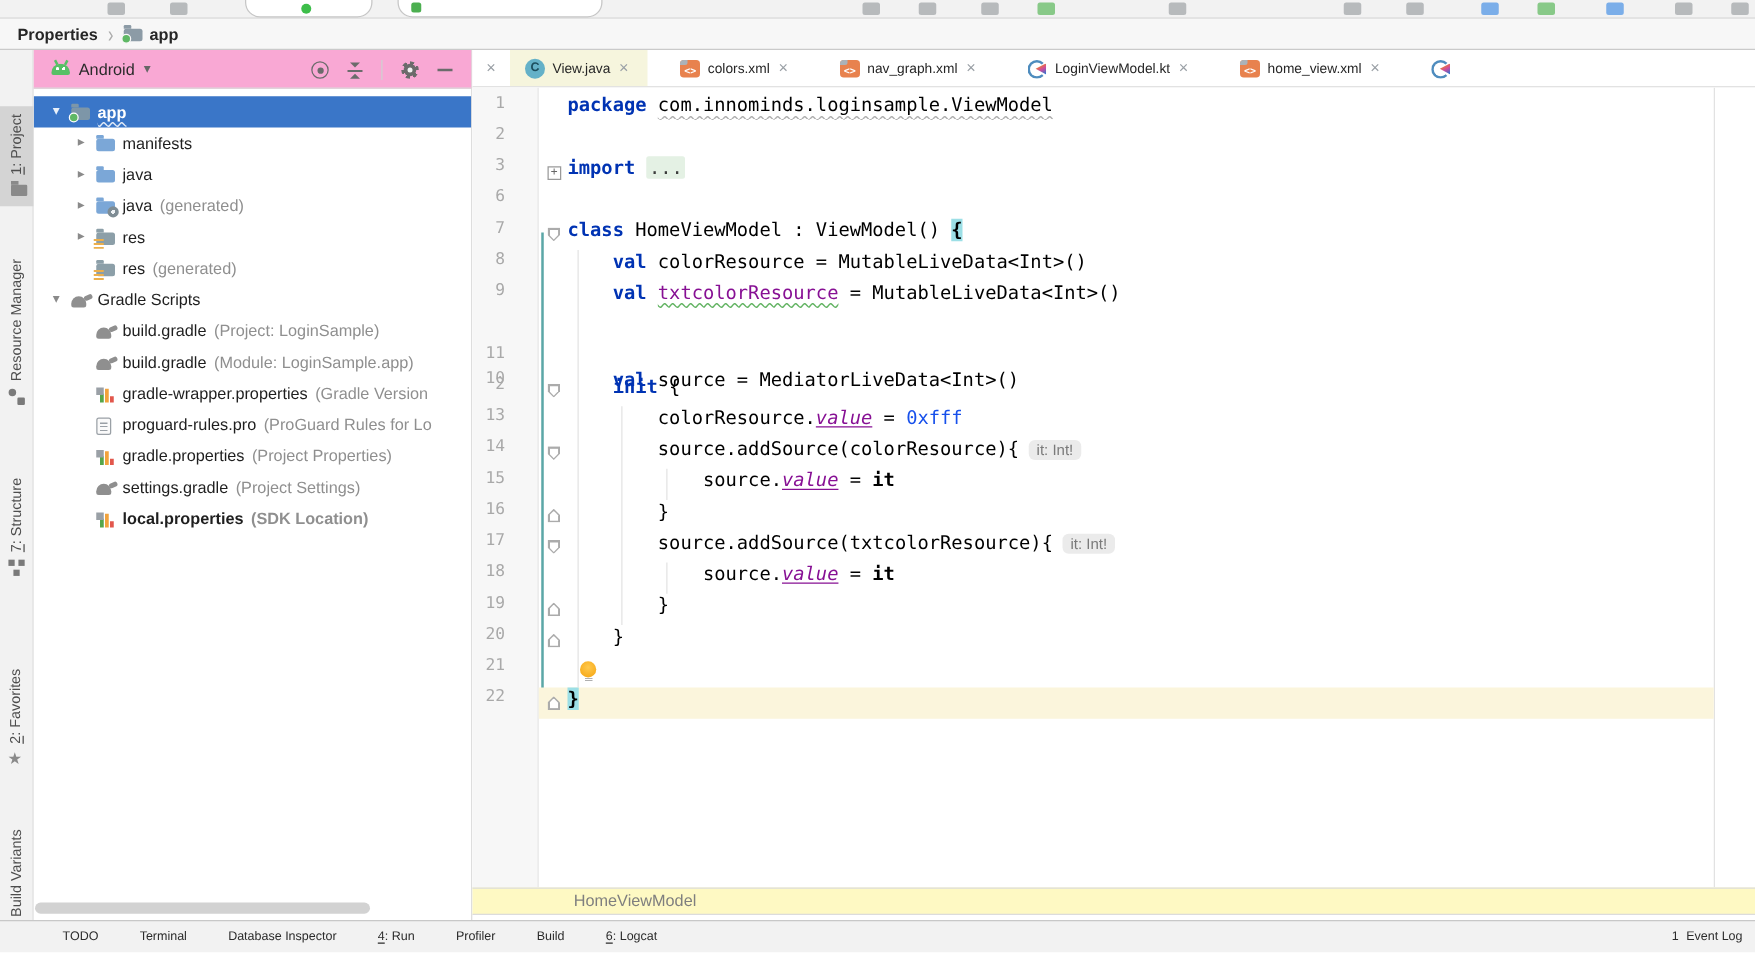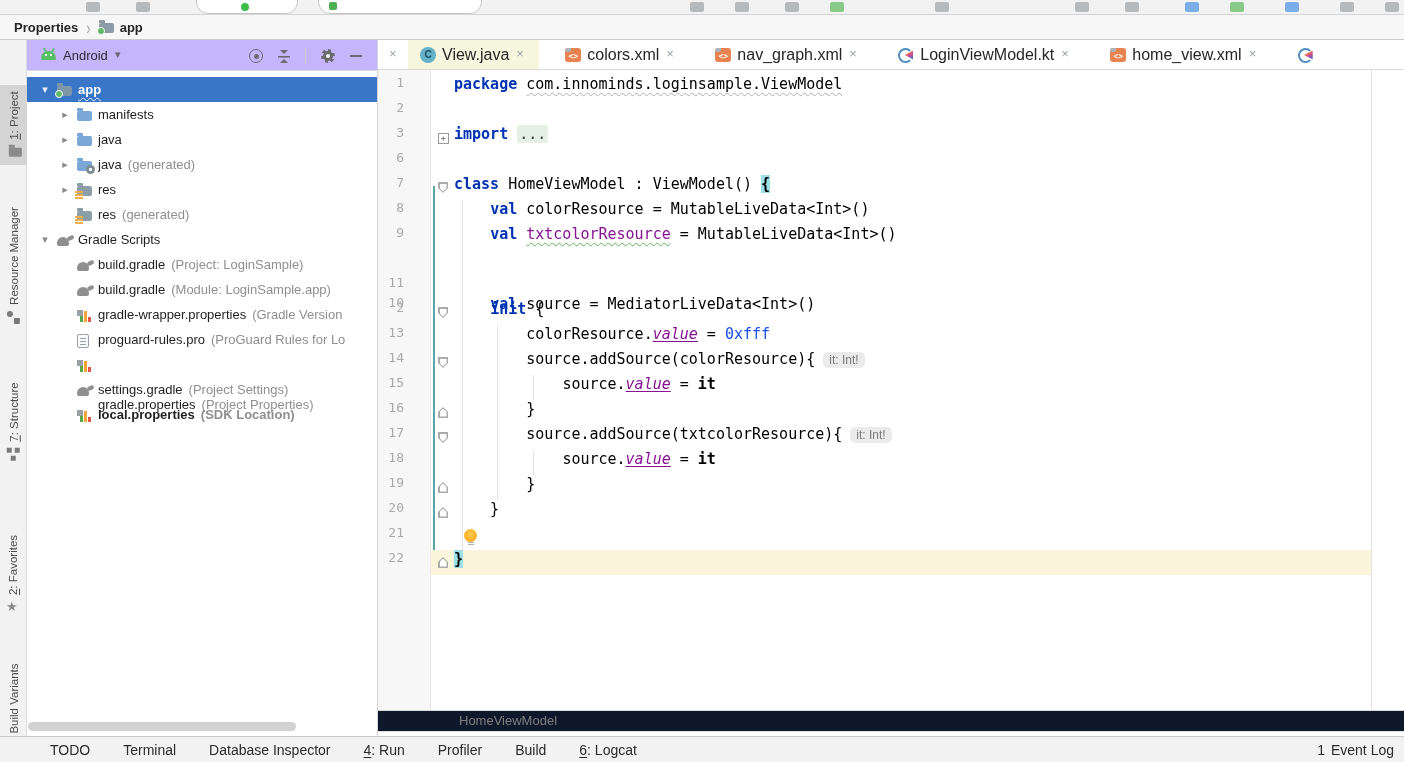--- a/index.html
+++ b/index.html
@@ -40,21 +40,21 @@
      linear-gradient(#7A7A7A,#7A7A7A) 4px 8px/5px 5px no-repeat}
   .st-favorites-icon{width:14px;height:14px}
   .st-favorites-icon::before{content:"\2605";position:absolute;left:0;top:-1px;font-size:13px;line-height:14px;color:#8A8A8A}
   .st-build-variants-icon{width:13px;height:8px;background:#6F6F6F;border-radius:7px 7px 2px 2px;margin-top:3px}
   .st-build-variants-icon::before,.st-build-variants-icon::after{content:"";position:absolute;top:-3px;width:1.5px;height:4px;background:#6F6F6F}
   .st-build-variants-icon::before{left:3px;transform:rotate(-28deg)}
   .st-build-variants-icon::after{right:3px;transform:rotate(28deg)}
 
   
   #panel{left:27px;top:40px;width:351px;height:696px;background:#fff;border-right:1px solid #D4D4D4;box-sizing:border-box}
-  #panel-header{position:absolute;left:0;top:0;width:100%;height:31px;background:#c4b5fd;border-bottom:1px solid #D9D9D9;box-sizing:border-box}
+  #panel-header{position:absolute;left:0;top:0;width:100%;height:31px;background:#f9a8d4;border-bottom:1px solid #D9D9D9;box-sizing:border-box}
   .ic-android{position:absolute;left:14px;top:11px;width:15px;height:9px;border-radius:8px 8px 2px 2px;
      background:radial-gradient(circle at 5px 4px,#fff 0 1.2px,transparent 1.4px),
                 radial-gradient(circle at 10px 4px,#fff 0 1.2px,transparent 1.4px),
                 linear-gradient(#57C065,#57C065)}
   .ic-android::before,.ic-android::after{content:"";position:absolute;top:-3px;width:1.5px;height:4px;background:#57C065}
   .ic-android::before{left:3px;transform:rotate(-28deg)}
   .ic-android::after{right:3px;transform:rotate(28deg)}
   #panel-view{position:absolute;left:36px;top:8px;font-size:13px;color:#2B2B2B}
   .ph-caret{position:absolute;left:88px;top:8px;color:#666;font-size:11px}
   .ph-caret::before{content:"\25BE"}
@@ -117,21 +117,21 @@
   #h-scroll{position:absolute;left:1px;top:682px;width:268px;height:9px;background:#D2D2D2;border-radius:5px}
 
   
   #editor{left:378px;top:40px;width:1026px;height:696px;background:#fff}
   #tabstrip{position:absolute;left:0;top:0;width:100%;height:30px;border-bottom:1px solid #D9D9D9;
             box-sizing:border-box;display:flex;align-items:stretch;overflow:hidden;background:#fff}
   .tab-lead{display:flex;align-items:center;padding:0 8px 0 10px}
   .tab{display:flex;align-items:center;gap:6px;padding:0 12px;margin-right:14px;flex:none;position:relative}
   .tab.lib{background:#F6F5DD}
   .tab.active{box-shadow:inset 0 -3px 0 #4C4C4C}
-  .tab-label{font-size:16px;color:#262626;white-space:nowrap}
+  .tab-label{font-size:11px;color:#262626;white-space:nowrap}
   .tab-close{width:12px;height:12px;position:relative;color:#9AA0A6;font-size:13px;line-height:12px}
   .tab-close::before{content:"\00D7";position:absolute;left:1px;top:-1px}
   .tab-ic{width:16px;height:16px;position:relative;flex:none}
   .tab-ic-java-class-icon{background:#64B1C8;border-radius:50%}
   .tab-ic-java-class-icon::after{content:"C";position:absolute;width:100%;text-align:center;top:0;
       font:bold 10px/16px "Liberation Sans",sans-serif;color:#1C4E5E}
   .tab-ic-xml-file-icon{background:#E8824E;border-radius:3px;margin-top:1px;height:14px}
   .tab-ic-xml-file-icon::before{content:"";position:absolute;left:0;top:0;width:6px;height:4px;background:#ABB2B8;border-radius:3px 0 2px 0}
   .tab-ic-xml-file-icon::after{content:"<>";position:absolute;width:100%;text-align:center;bottom:0;
       font:bold 8px/11px "DejaVu Sans Mono",monospace;color:#fff}
@@ -171,29 +171,29 @@
   .gm-up{background:#ABABAB;clip-path:polygon(50% 0,100% 45%,100% 100%,0 100%,0 45%)}
   .gm-up::after{content:"";position:absolute;inset:1.5px;background:#fff;clip-path:polygon(50% 0,100% 45%,100% 100%,0 100%,0 45%)}
   .gm-plus{width:9px;height:9px;border:1px solid #9A9A9A;background:#fff;top:8px}
   .gm-plus::before{content:"+";position:absolute;left:1.5px;top:-2.5px;font:9px/12px "DejaVu Sans Mono",monospace;color:#666}
   .bulb{position:absolute;left:86px;top:4px;width:14px;height:17px}
   .bulb::before{content:"";position:absolute;left:0;top:0;width:13px;height:13px;border-radius:50%;
       background:radial-gradient(circle at 50% 38%,#FFC94D,#F5A30E)}
   .bulb::after{content:"";position:absolute;left:3.5px;bottom:0;width:6px;height:4px;
       background:repeating-linear-gradient(to bottom,#AFAFAF 0 1px,transparent 1px 2px)}
 
-  #editor-crumbs{position:absolute;left:0;top:670px;width:100%;height:22px;background:#0f172a;
+  #editor-crumbs{position:absolute;left:0;top:670px;width:100%;height:22px;background:#fef9c3;
       border-top:1px solid #DCDCDC;border-bottom:1px solid #DCDCDC;box-sizing:border-box}
   #editor-crumbs span{position:absolute;left:81px;top:2px;font-size:13px;color:#7F7F7F}
 
   
   #statusbar{left:0;top:736px;width:1404px;height:26px;background:#F2F2F2;border-top:1px solid #C8C8C8;box-sizing:border-box}
   #sb-left{position:absolute;left:44px;top:0;height:25px;display:flex;align-items:center;gap:27px}
   #sb-right{position:absolute;right:10px;top:0;height:25px;display:flex;align-items:center;gap:27px}
-  .sb-item{display:flex;align-items:center;gap:6px;font-size:14px;color:#2B2B2B;white-space:nowrap}
+  .sb-item{display:flex;align-items:center;gap:6px;font-size:10px;color:#2B2B2B;white-space:nowrap}
   .sb-ic{position:relative;flex:none}
   .sb-label u{text-underline-offset:2px}
 </style>
 </head>
 <body>
 
 <div class="abs" id="toolbar">
   <div class="tb-combo" style="left:196px;width:100px">
     <div class="tb-dot" style="left:44px;top:14px;background:#3DBE4A"></div>
   </div>
@@ -315,21 +315,21 @@
       <div class="tree-row" style="top: 206px;">
         <span class="tri tri-gradle-icon" style="position: absolute; left: 50px; top: 7px;"></span>
         <span class="tree-text" style="left: 71px;"><span class="tree-label">build.gradle</span><span class="tree-ann">(Module: LoginSample.app)</span></span>
       </div>
       <div class="tree-row" style="top: 256px;">
         <span class="tri tri-text-file-icon" style="position: absolute; left: 50px; top: 7px;"></span>
         <span class="tree-text" style="left: 71px;"><span class="tree-label">proguard-rules.pro</span><span class="tree-ann">(ProGuard Rules for Lo</span></span>
       </div>
       <div class="tree-row" style="top: 281px;">
         <span class="tri tri-properties-icon" style="position: absolute; left: 50px; top: 7px;"></span>
-        <span class="tree-text" style="left: 71px; margin-top: 40px;"><span class="tree-label">gradle.properties</span><span class="tree-ann">(Project Properties)</span></span>
+        <span class="tree-text" style="left: 71px;"><span class="tree-label">gradle.properties</span><span class="tree-ann">(Project Properties)</span></span>
       </div>
       <div class="tree-row" style="top: 306px;">
         <span class="tri tri-gradle-icon" style="position: absolute; left: 50px; top: 7px;"></span>
         <span class="tree-text" style="left: 71px;"><span class="tree-label">settings.gradle</span><span class="tree-ann">(Project Settings)</span></span>
       </div>
       <div class="tree-row" style="top: 331px;">
         <span class="tri tri-properties-icon" style="position: absolute; left: 50px; top: 7px;"></span>
         <span class="tree-text" style="left: 71px; font-weight: bold;"><span class="tree-label">local.properties</span><span class="tree-ann">(SDK Location)</span></span>
       </div>
     </div>

